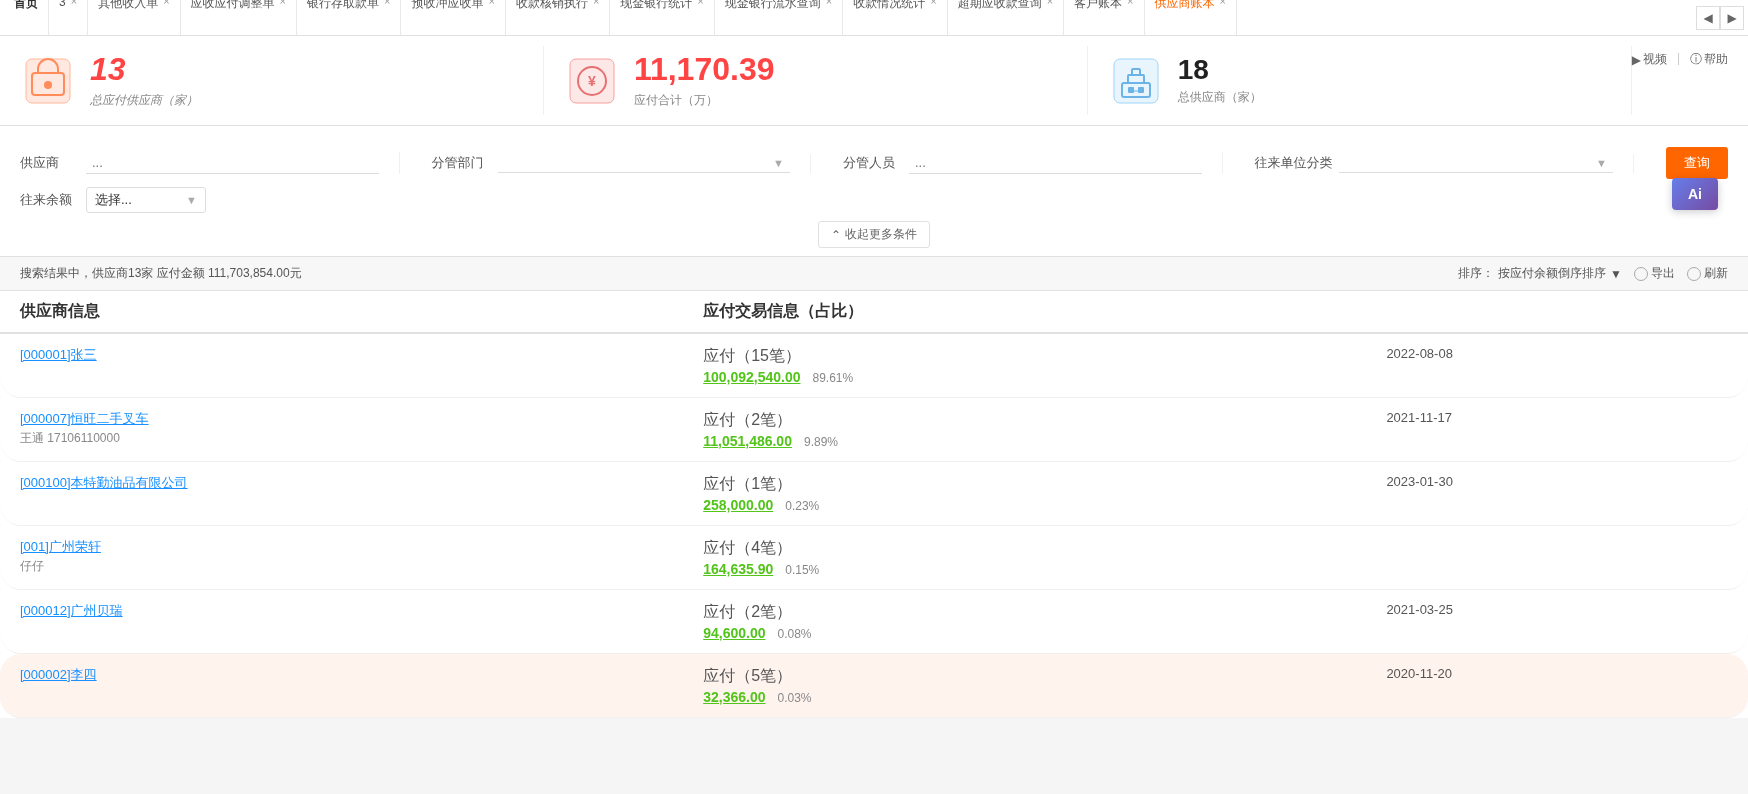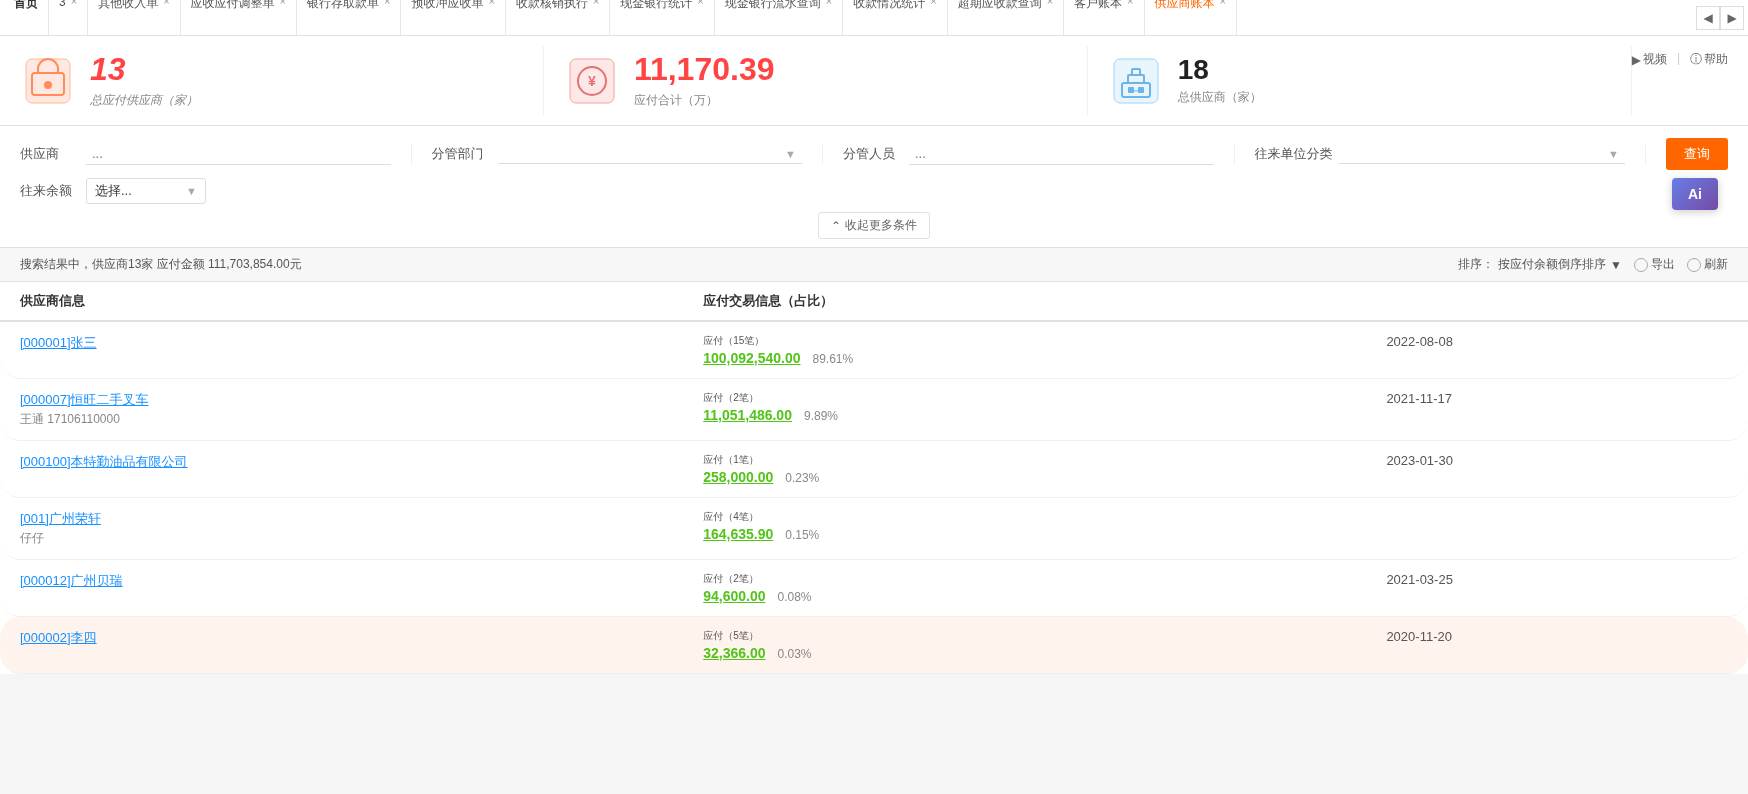--- a/index.html
+++ b/index.html
@@ -39,21 +39,21 @@
     .stat-actions {
       display: flex; align-items: flex-start; margin-left: auto; gap: 10px; font-size: 12px; color: #666; padding-top: 5px;
     }
     .stat-actions a { color: #666; text-decoration: none; display: flex; align-items: center; gap: 2px; }
     .divider-v { color: #ccc; }
 
     
     .filter-area {
       background: #fff; padding: 12px 20px 8px 20px; border-bottom: 1px solid #e0e0e0;
     }
-    .filter-row { display: flex; align-items: center; gap: 0; margin-bottom: 8px; }
+    .filter-row { display: flex; align-items: center; gap: 12px; margin-bottom: 8px; margin-top: 9px; }
     .filter-item { display: flex; align-items: center; gap: 6px; flex: 1; border-right: 1px solid #f0f0f0; padding-right: 20px; margin-right: 20px; }
     .filter-item:last-child { border-right: none; margin-right: 0; }
     .filter-label { font-size: 13px; color: #555; white-space: nowrap; min-width: 60px; }
     .filter-input {
       flex: 1; border: none; border-bottom: 1px solid #ddd; outline: none; font-size: 13px; padding: 3px 6px;
       color: #333; background: transparent;
     }
     .filter-select {
       flex: 1; border: none; border-bottom: 1px solid #ddd; outline: none; font-size: 13px; padding: 3px 6px;
       color: #333; background: transparent; cursor: pointer; display: flex; align-items: center; justify-content: space-between;
@@ -77,30 +77,30 @@
     }
     .result-actions { display: flex; align-items: center; gap: 12px; }
     .result-sort { display: flex; align-items: center; gap: 4px; color: #555; }
     .action-btn { display: flex; align-items: center; gap: 3px; color: #555; cursor: pointer; font-size: 12px; text-align: center; }
     .action-btn .icon-circle { width: 14px; height: 14px; border: 1px solid #aaa; border-radius: 50%; display: inline-block; }
 
     
     .data-table { background: #fff; width: 100%; }
     .table-header {
       display: grid; grid-template-columns: 2fr 2fr 1fr;
-      padding: 10px 20px; border-bottom: 2px solid #e0e0e0; font-weight: bold; font-size: 13px; color: #333; background: #fff;
+      padding: 10px 20px; border-bottom: 2px solid #e0e0e0; font-weight: bold; font-size: 16px; color: #333; background: #fff;
     }
     .table-row {
       display: grid; grid-template-columns: 2fr 2fr 1fr;
       padding: 12px 20px; border-bottom: 1px solid #f0f0f0; background: #fff; align-items: start; border-radius: 21px;
     }
     .table-row.highlighted { background: #fff3ee; }
     .supplier-link { color: #1890ff; text-decoration: underline; cursor: pointer; font-size: 13px; }
     .supplier-sub { font-size: 12px; color: #888; margin-top: 2px; }
-    .tx-label { font-size: 10px; color: #555; }
+    .tx-label { font-size: 16px; color: #555; }
     .tx-amount { color: #52c41a; font-size: 14px; font-weight: bold; text-decoration: underline; cursor: pointer; margin-top: 2px; }
     .tx-percent { color: #888; font-size: 12px; margin-left: 12px; }
     .tx-row { display: flex; align-items: baseline; gap: 0; }
     .last-pay { font-size: 13px; color: #555; }
 
     
     .ai-badge {
       position: fixed; right: 30px; top: 178px; background: linear-gradient(135deg, #667eea, #764ba2);
       color: #fff; font-size: 14px; font-weight: bold; padding: 8px 16px; border-radius: 4px; cursor: pointer;
       box-shadow: 0 2px 8px rgba(0,0,0,0.2);

